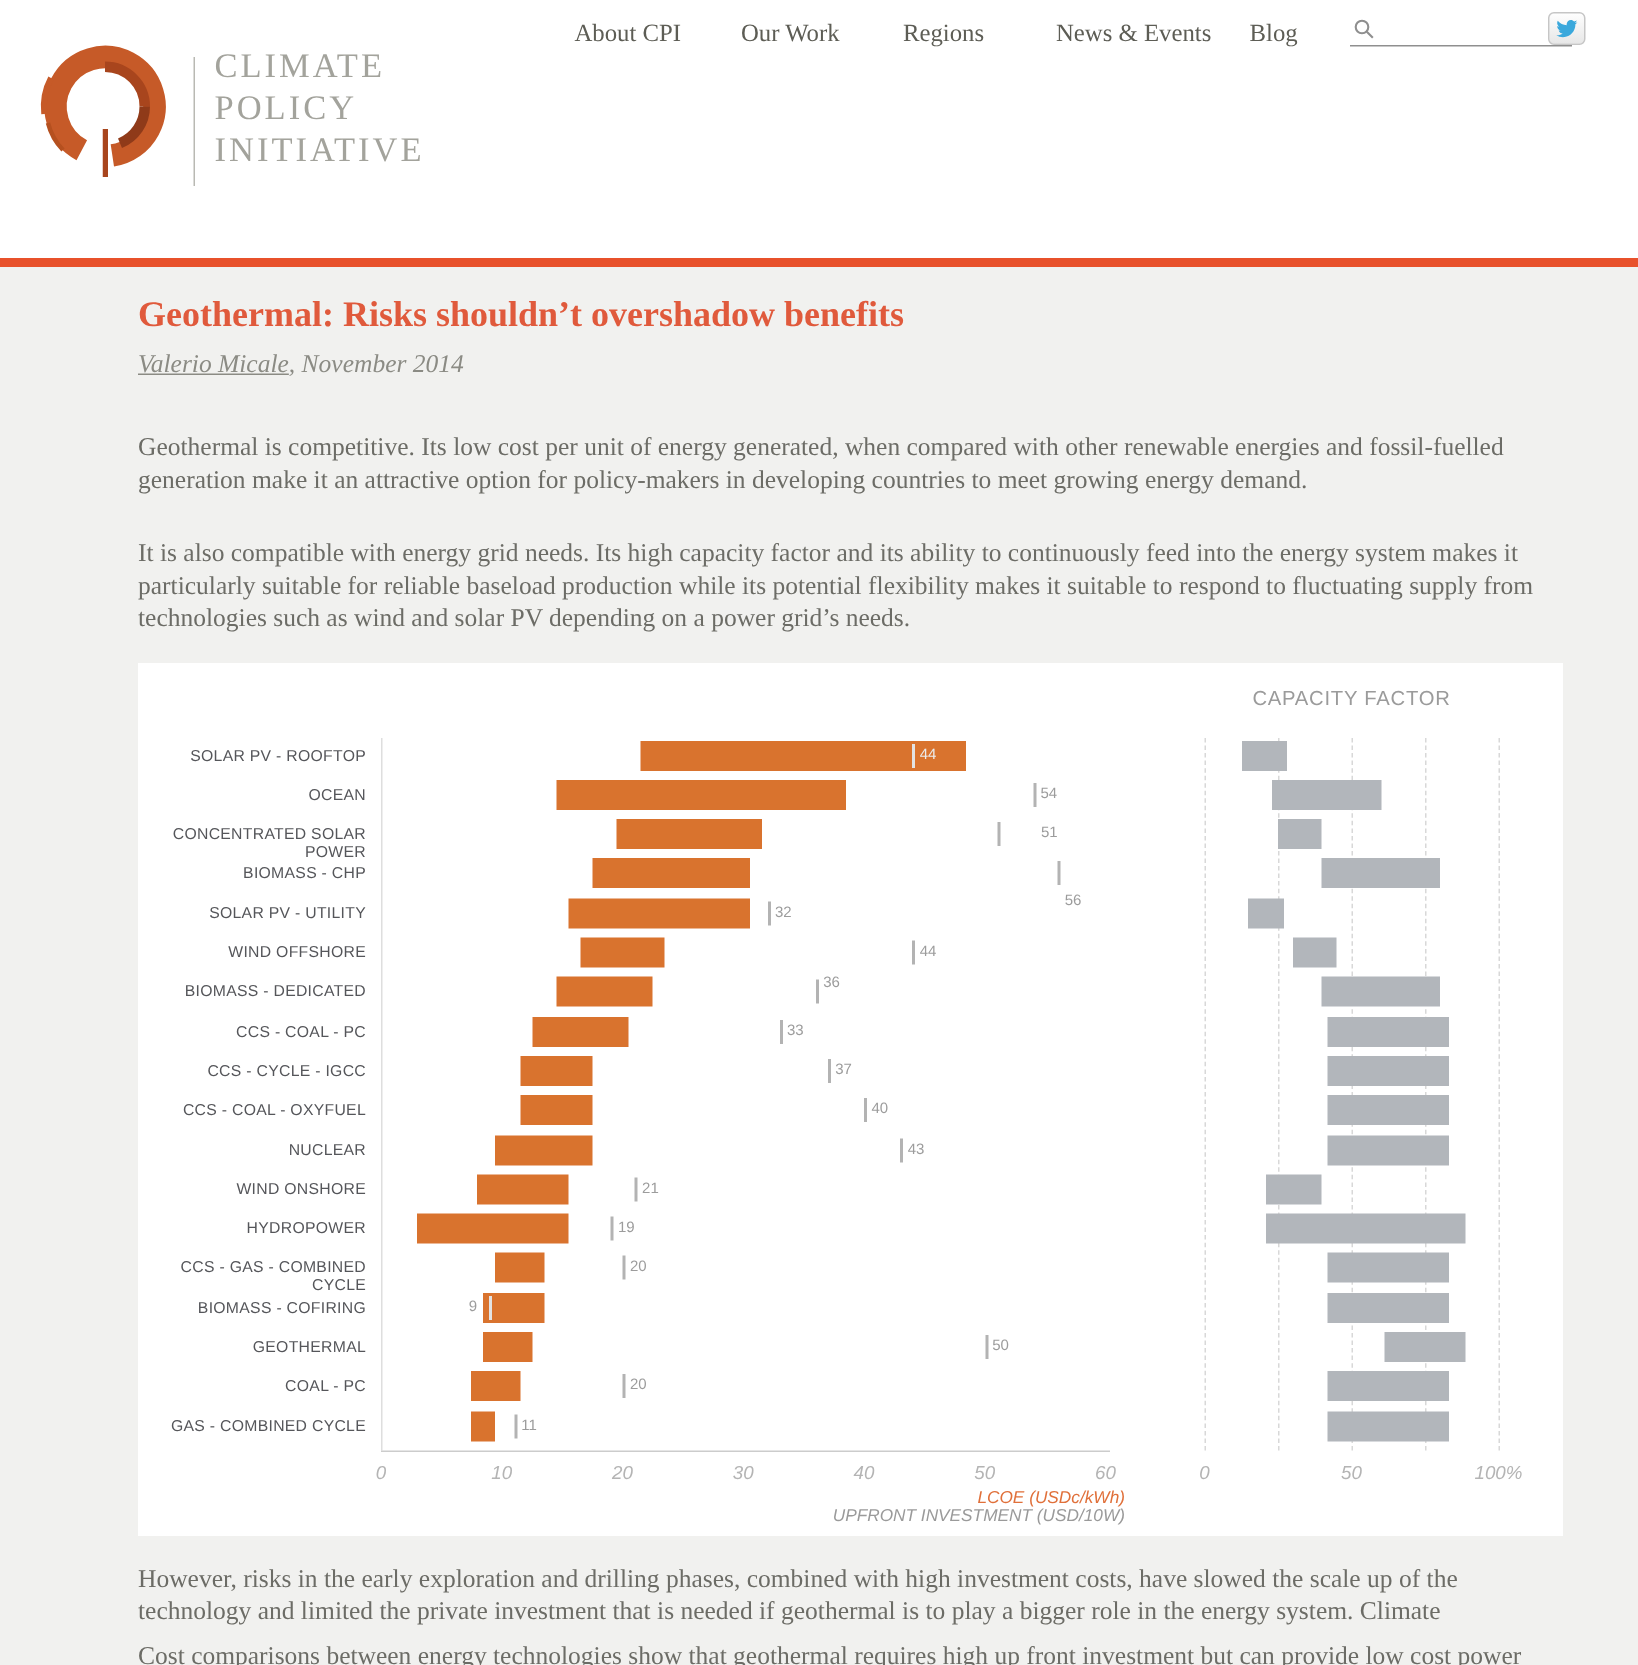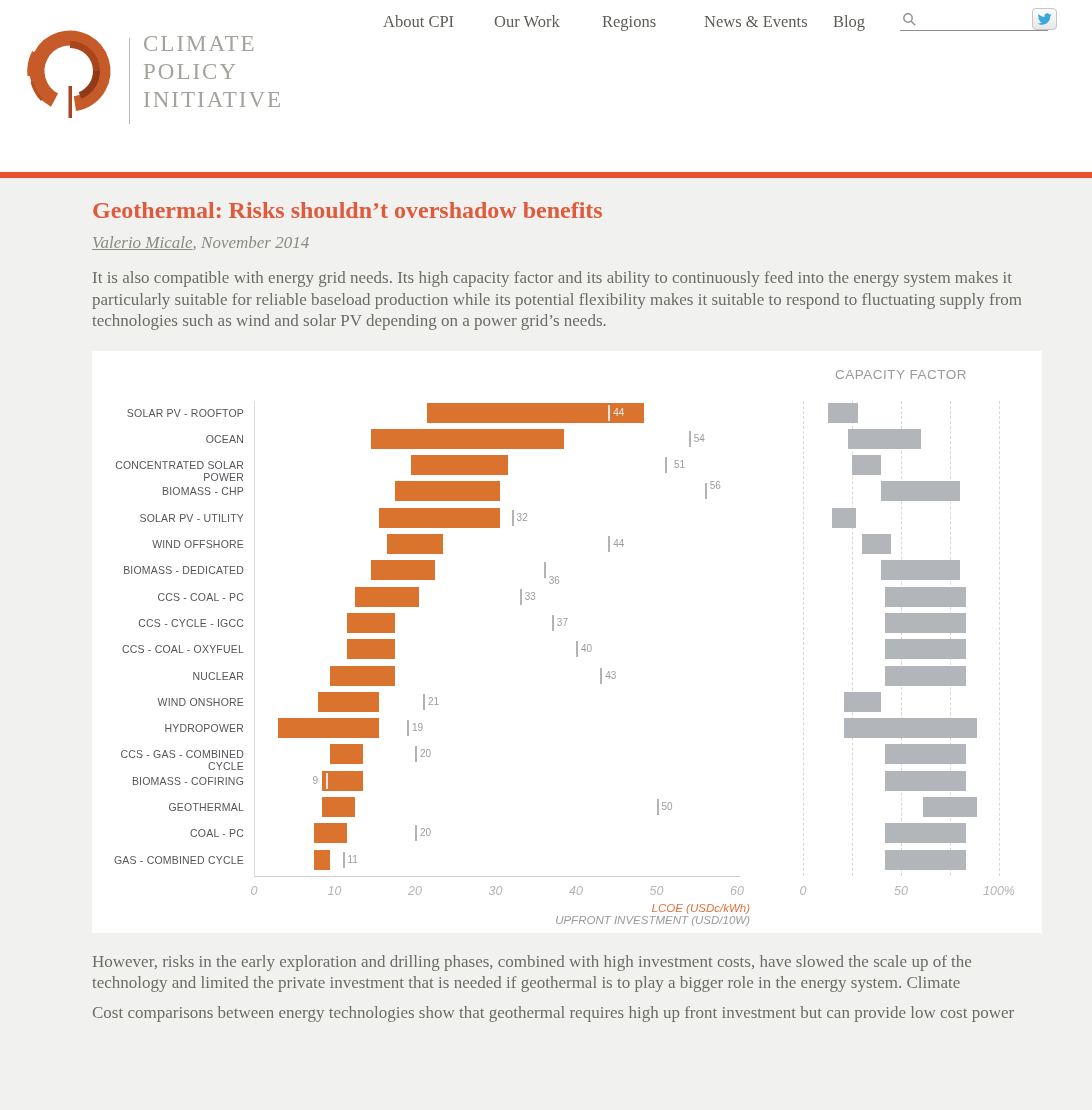--- a/index.html
+++ b/index.html
@@ -24,21 +24,21 @@
   .tw-btn{position:absolute;left:1032px;top:8px;width:25px;height:22px;border:1px solid #c6c6c6;
     border-radius:4px;background:linear-gradient(#fefefe,#e7e7e7);display:flex;
     align-items:center;justify-content:center;cursor:pointer;padding:0;}
   .orange-rule{height:6px;background:#e8512b;}
   
   .content{position:relative;padding:0 50px 0 92px;}
   .article-title{margin:19px 0 0;font-size:24px;font-weight:600;color:#e05a3c;}
   .byline{margin:9px 0 0;font-style:italic;font-size:17px;color:#8b8b84;}
   .byline a{color:#8b8b84;}
   .para{margin:34px 0 0;width:950px;font-size:17px;line-height:21.5px;color:#6c6c66;}
-  .para.tight{margin-top:14px;}
+  .para.tight{margin-top:28px;}
   .caption{margin:8px 0 0;}
   .closing{margin:18px 0 0;}
   
   .chart-box{position:relative;width:950px;height:582px;background:#ffffff;margin-top:19px;}
   .cf-title{position:absolute;left:711px;top:16px;width:196px;text-align:center;
     font-family:"Liberation Sans",sans-serif;font-size:13.5px;letter-spacing:.5px;color:#9b9b9b;}
   .gridline{position:absolute;top:50px;height:475px;width:0;border-left:1px dashed #d8d8d8;}
   .axis-vline{position:absolute;left:162px;top:50px;width:1px;height:475px;background:#dedede;}
   .axis-hline{position:absolute;left:162px;top:525px;width:486px;height:1px;background:#cccccc;}
   .row-label{position:absolute;left:0;width:152px;text-align:right;
@@ -100,20 +100,21 @@
       </svg>
     </span>
   </button>
 </div>
 <div class="orange-rule"></div>
 
 <div class="content">
   <h1 class="article-title">Geothermal: Risks shouldn’t overshadow benefits</h1>
   <div class="byline"><a href="#">Valerio Micale</a><span>, November 2014</span></div>
 
+  <p class="para">Geothermal is competitive. Its low cost per unit of energy generated, when compared with other renewable energies and fossil-fuelled generation make it an attractive option for policy-makers in developing countries to meet growing energy demand.</p>
   <p class="para tight">It is also compatible with energy grid needs. Its high capacity factor and its ability to continuously feed into the energy system makes it particularly suitable for reliable baseload production while its potential flexibility makes it suitable to respond to fluctuating supply from technologies such as wind and solar PV depending on a power grid’s needs.</p>
 
   <div class="chart-box" id="chart">
     <div class="cf-title">CAPACITY FACTOR</div>
     <div class="axis-vline"></div>
     <div class="axis-hline"></div>
     <div class="axis-cap lcoe">LCOE (USDc/kWh)</div>
     <div class="axis-cap upfront">UPFRONT INVESTMENT (USD/10W)</div>
   <div class="gridline" style="left: 711px;"></div>
       <div class="gridline" style="left: 760px;"></div>
@@ -136,41 +137,41 @@
       <div class="lcoe-num" style="top: 56px; left: 521.2px; color: rgb(236, 236, 236);">44</div>
       <div class="cf-bar" style="left: 736.48px; width: 29.4px; top: 52px; background: rgb(178, 182, 187);"></div>
       <div class="row-label" style="top: 82.3px;">OCEAN</div>
       <div class="inv-bar" style="left: 278.725px; width: 193.2px; top: 78.3px; background: rgb(217, 115, 46);"></div>
       <div class="lcoe-line" style="left: 596.7px; top: 80.3px; background: rgb(179, 179, 179);"></div>
       <div class="lcoe-num" style="top: 82.3px; left: 601.7px;">54</div>
       <div class="cf-bar" style="left: 756.08px; width: 72.52px; top: 78.3px; background: rgb(178, 182, 187);"></div>
       <div class="row-label" style="top: 108.6px;">CONCENTRATED SOLAR POWER</div>
       <div class="inv-bar" style="left: 318.975px; width: 96.6px; top: 104.6px; background: rgb(217, 115, 46);"></div>
       <div class="lcoe-line" style="left: 572.55px; top: 106.6px; background: rgb(179, 179, 179);"></div>
-      <div class="lcoe-num" style="top: 108.6px; left: 551px; padding-left: 31px;">51</div>
+      <div class="lcoe-num" style="top: 108.6px; left: 571px; padding-left: 31px;">51</div>
       <div class="cf-bar" style="left: 760px; width: 29.4px; top: 104.6px; background: rgb(178, 182, 187);"></div>
       <div class="row-label" style="top: 134.9px;">BIOMASS - CHP</div>
       <div class="inv-bar" style="left: 302.875px; width: 104.65px; top: 130.9px; background: rgb(217, 115, 46);"></div>
       <div class="lcoe-line" style="left: 612.8px; top: 132.9px; background: rgb(179, 179, 179);"></div>
-      <div class="lcoe-num" style="top: 129px; left: 617.8px;">56</div>
+      <div class="lcoe-num" style="top: 153px; left: 617.8px;">56</div>
       <div class="cf-bar" style="left: 789.4px; width: 78.4px; top: 130.9px; background: rgb(178, 182, 187);"></div>
       <div class="row-label" style="top: 161.2px;">SOLAR PV -  UTILITY</div>
       <div class="inv-bar" style="left: 286.775px; width: 120.75px; top: 157.2px; background: rgb(217, 115, 46);"></div>
       <div class="lcoe-line" style="left: 419.6px; top: 159.2px; background: rgb(179, 179, 179);"></div>
       <div class="lcoe-num" style="top: 161.2px; left: 424.6px;">32</div>
       <div class="cf-bar" style="left: 740.4px; width: 23.52px; top: 157.2px; background: rgb(178, 182, 187);"></div>
       <div class="row-label" style="top: 187.5px;">WIND OFFSHORE</div>
       <div class="inv-bar" style="left: 294.825px; width: 56.35px; top: 183.5px; background: rgb(217, 115, 46);"></div>
       <div class="lcoe-line" style="left: 516.2px; top: 185.5px; background: rgb(179, 179, 179);"></div>
       <div class="lcoe-num" style="top: 187.5px; left: 521.2px;">44</div>
       <div class="cf-bar" style="left: 769.8px; width: 29.4px; top: 183.5px; background: rgb(178, 182, 187);"></div>
       <div class="row-label" style="top: 213.8px;">BIOMASS -  DEDICATED</div>
       <div class="inv-bar" style="left: 278.725px; width: 64.4px; top: 209.8px; background: rgb(217, 115, 46);"></div>
       <div class="lcoe-line" style="left: 451.8px; top: 211.8px; background: rgb(179, 179, 179);"></div>
-      <div class="lcoe-num" style="top: 224px; left: 456.8px;">36</div>
+      <div class="lcoe-num" style="top: 208px; left: 456.8px;">36</div>
       <div class="cf-bar" style="left: 789.4px; width: 78.4px; top: 209.8px; background: rgb(178, 182, 187);"></div>
       <div class="row-label" style="top: 240.1px;">CCS -  COAL -  PC</div>
       <div class="inv-bar" style="left: 262.625px; width: 64.4px; top: 236.1px; background: rgb(217, 115, 46);"></div>
       <div class="lcoe-line" style="left: 427.65px; top: 238.1px; background: rgb(179, 179, 179);"></div>
       <div class="lcoe-num" style="top: 240.1px; left: 432.65px;">33</div>
       <div class="cf-bar" style="left: 793.32px; width: 80.36px; top: 236.1px; background: rgb(178, 182, 187);"></div>
       <div class="row-label" style="top: 266.4px;">CCS -  CYCLE -  IGCC</div>
       <div class="inv-bar" style="left: 254.575px; width: 48.3px; top: 262.4px; background: rgb(217, 115, 46);"></div>
       <div class="lcoe-line" style="left: 459.85px; top: 264.4px; background: rgb(179, 179, 179);"></div>
       <div class="lcoe-num" style="top: 266.4px; left: 464.85px;">37</div>

